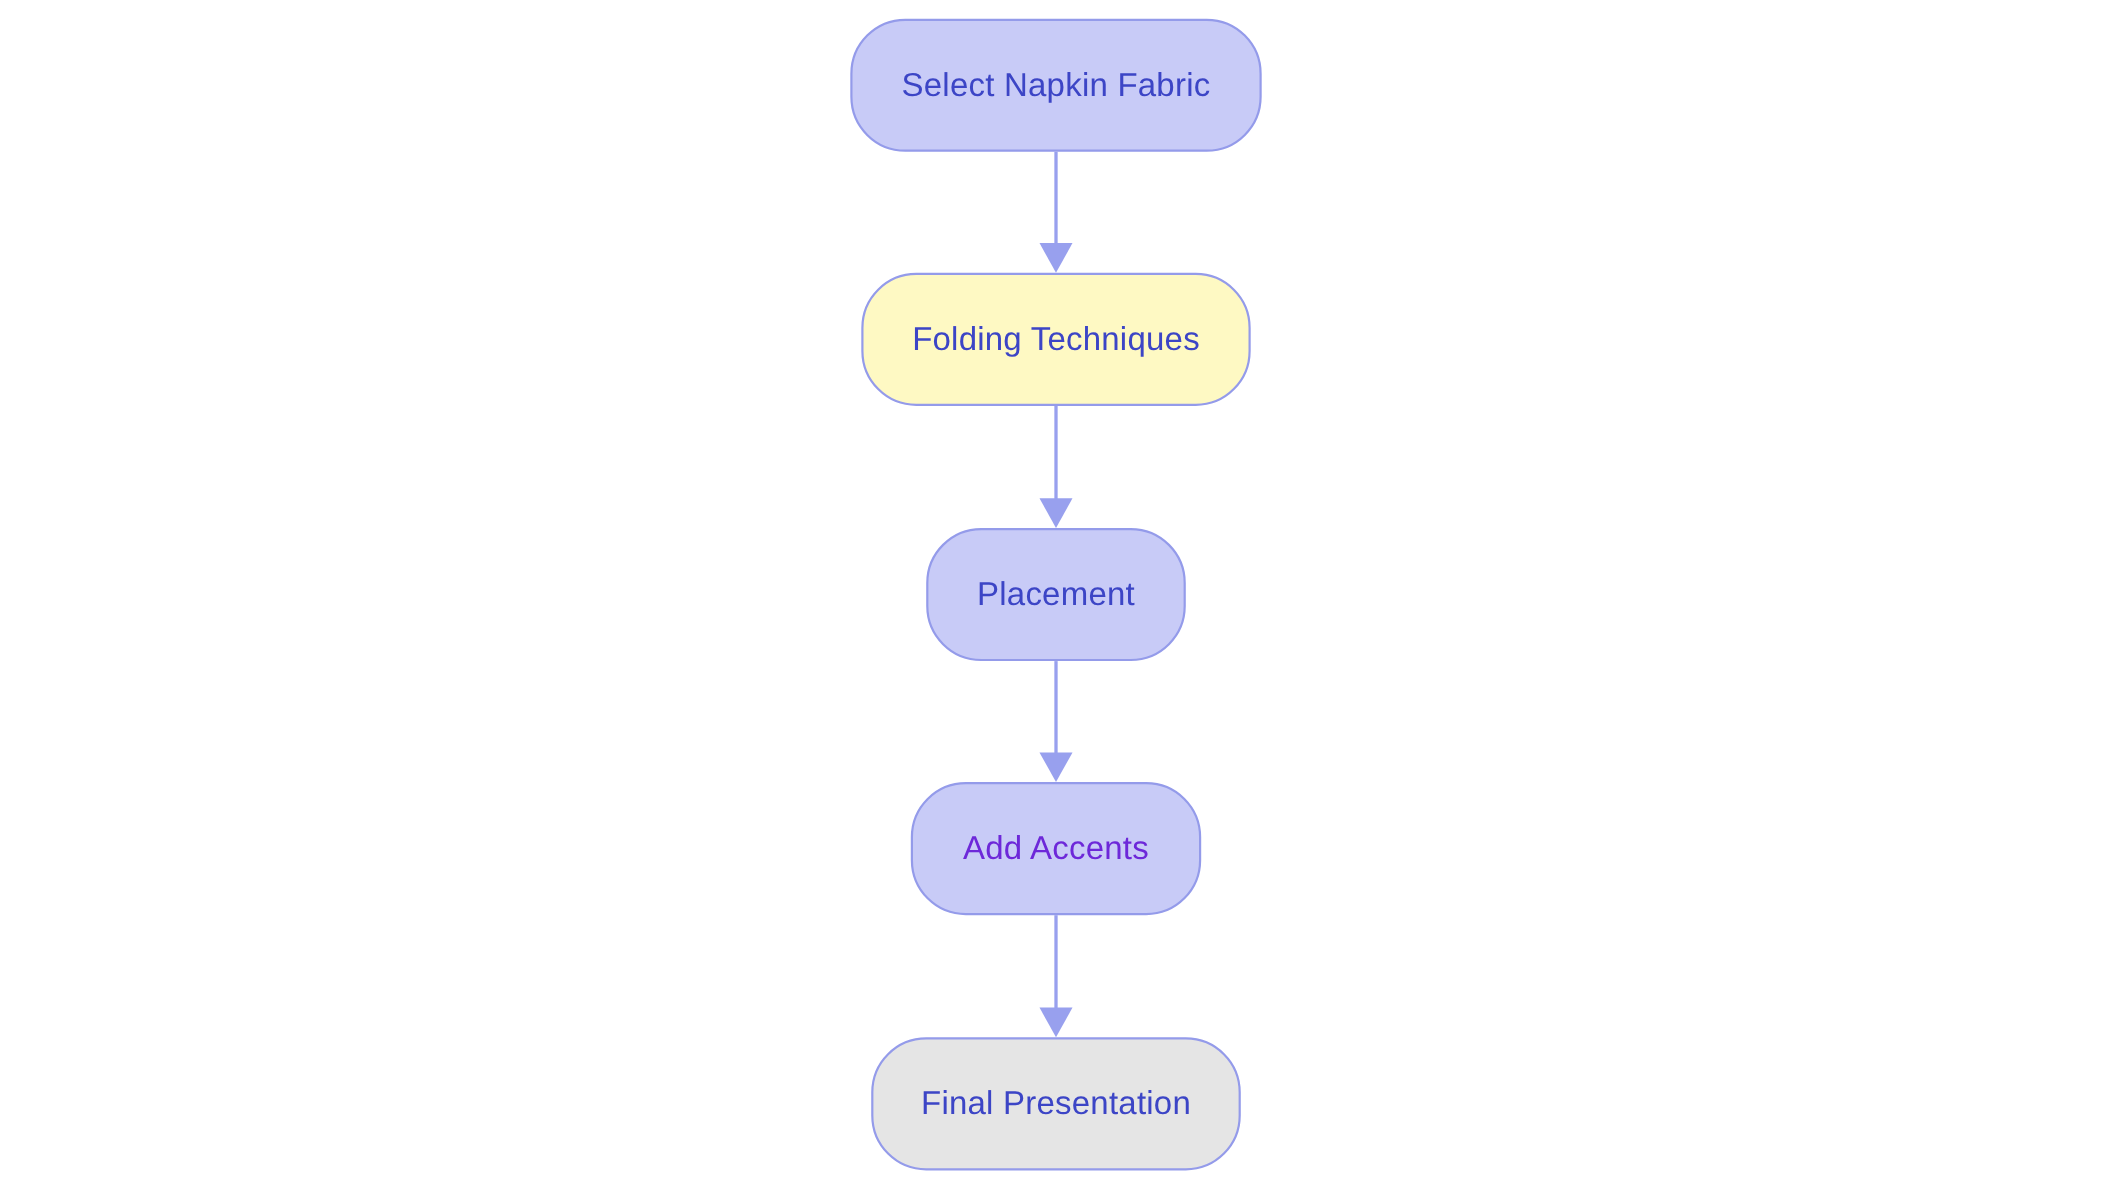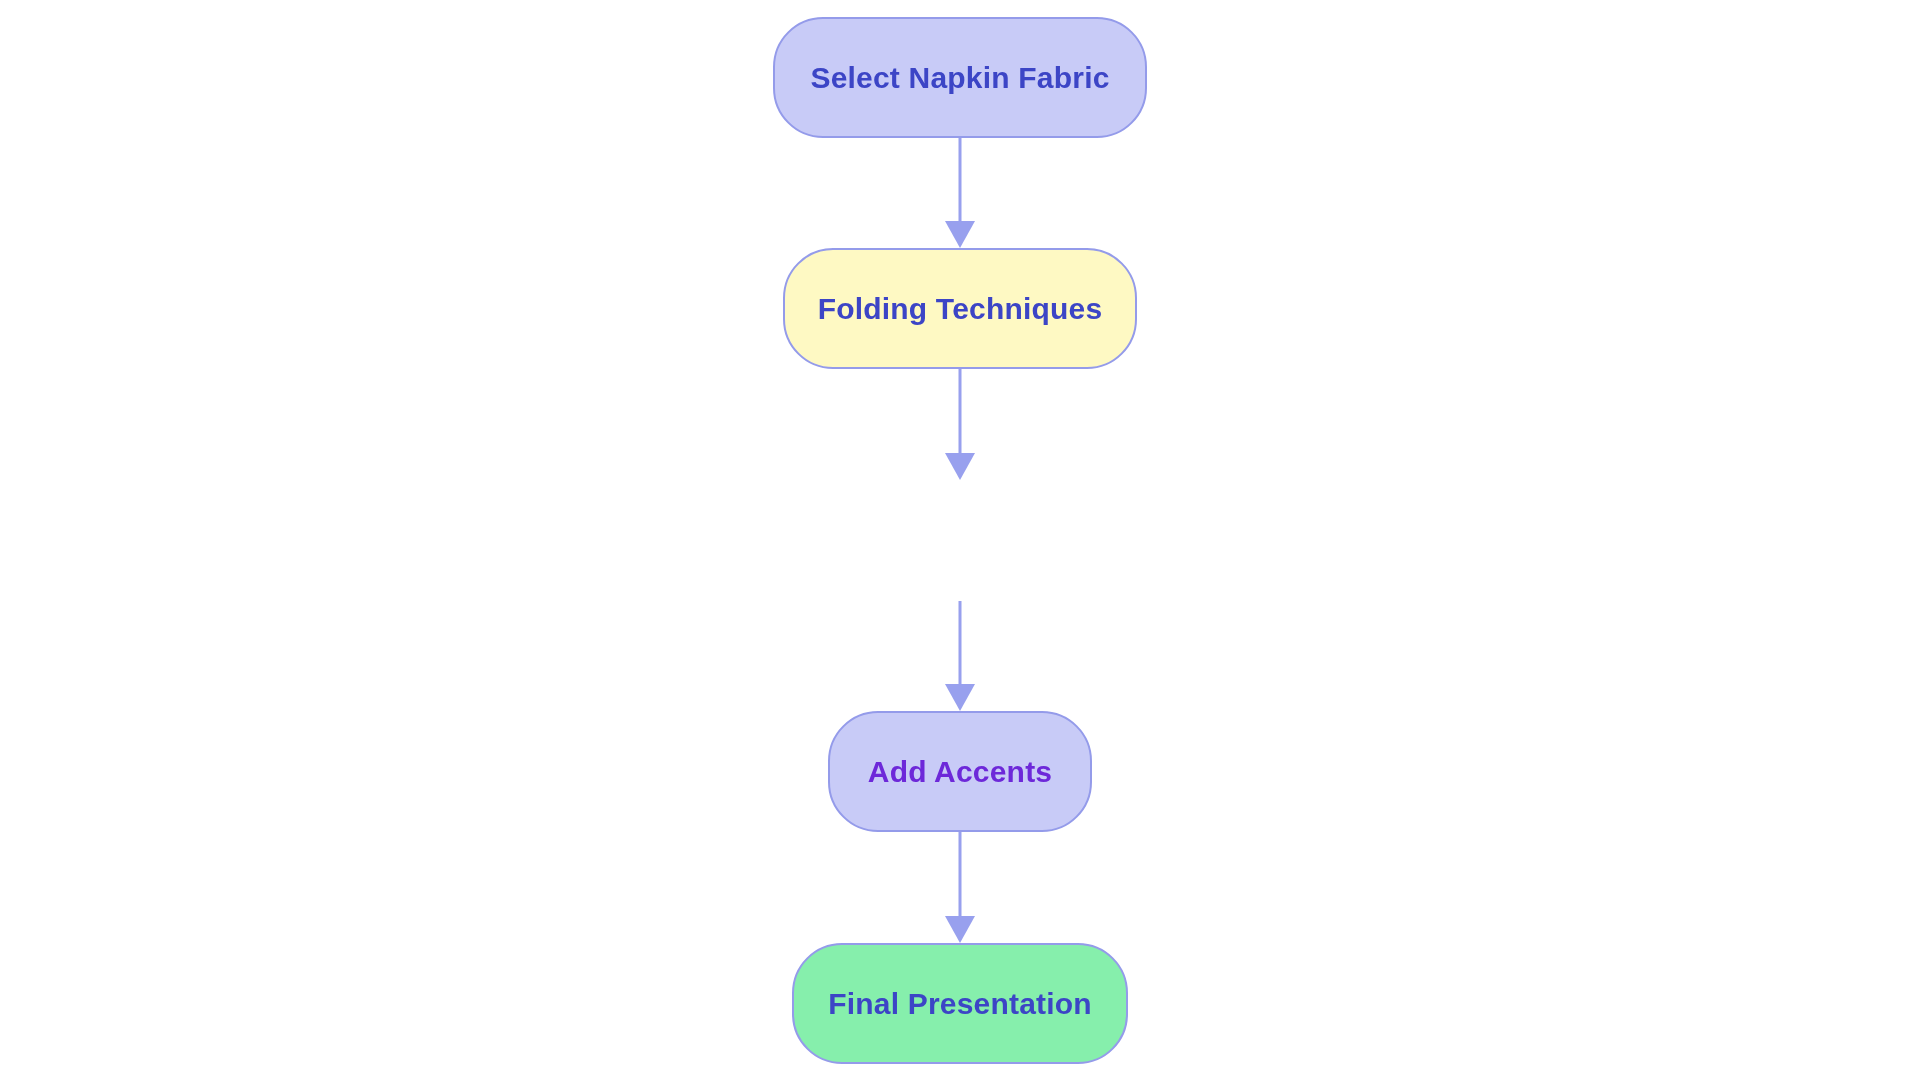--- a/index.html
+++ b/index.html
@@ -7,21 +7,20 @@
     padding: 0;
     background: #ffffff;
     font-family: "Liberation Sans", "DejaVu Sans", sans-serif;
   }
   .stage {
     position: relative;
     width: 1920px;
     height: 1083px;
     background: #ffffff;
     overflow: hidden;
-    font-weight: bold;
   }
   .flow-node {
     position: absolute;
     left: 50%;
     transform: translateX(-50%);
     height: 121px;
     box-sizing: border-box;
     border: 2px solid;
     border-radius: 50px;
     display: flex;
@@ -83,32 +82,35 @@
 
   <div class="flow-node n1" style="background: #fef9c3; border-color: rgb(148, 155, 234); color: rgb(60, 69, 198);">
     <span>Folding Techniques</span>
   </div>
 
   <div class="flow-arrow a1">
     <div class="arrow-line" style="background: rgb(152, 160, 238);"></div>
     <div class="arrow-head" style="border-top-color: rgb(152, 160, 238);"></div>
   </div>
 
+  <div class="flow-node n2" style="background: rgb(200, 203, 247); border-color: rgb(148, 155, 234); color: rgb(60, 69, 198);">
+    <span>Placement</span>
+  </div>
 
   <div class="flow-arrow a2">
     <div class="arrow-line" style="background: rgb(152, 160, 238);"></div>
     <div class="arrow-head" style="border-top-color: rgb(152, 160, 238);"></div>
   </div>
 
   <div class="flow-node n3" style="background: rgb(200, 203, 247); border-color: rgb(148, 155, 234); color: #6d28d9;">
     <span>Add Accents</span>
   </div>
 
   <div class="flow-arrow a3">
     <div class="arrow-line" style="background: rgb(152, 160, 238);"></div>
     <div class="arrow-head" style="border-top-color: rgb(152, 160, 238);"></div>
   </div>
 
-  <div class="flow-node n4" style="background: #86efac; border-color: rgb(148, 155, 234); color: rgb(60, 69, 198);">
+  <div class="flow-node n4" style="background: #e5e5e5; border-color: rgb(148, 155, 234); color: rgb(60, 69, 198);">
     <span>Final Presentation</span>
   </div>
 
 </div>
 
 </body></html>

